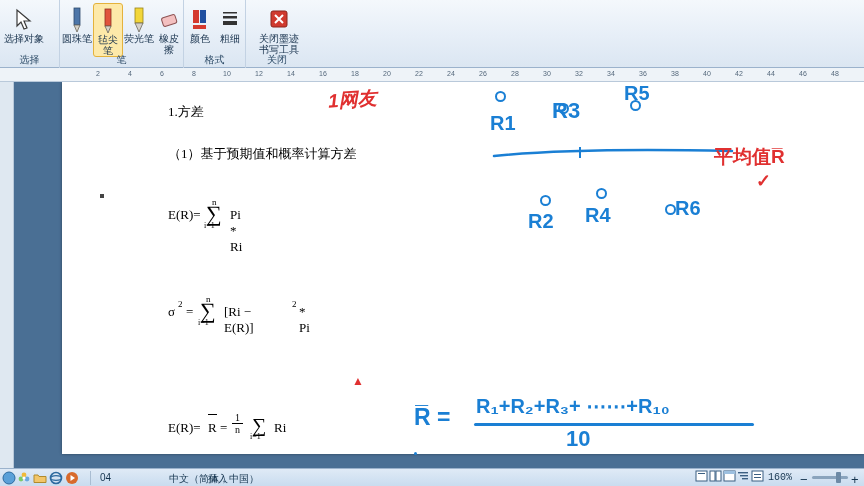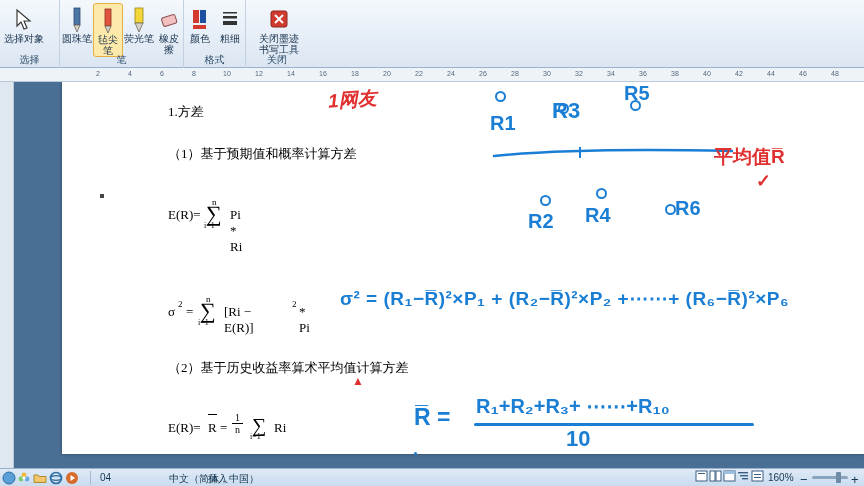--- a/index.html
+++ b/index.html
@@ -346,23 +346,20 @@
         <span style="position:absolute;left:10px;top:4px;font-size:9px;">2</span>
         <span style="position:absolute;left:18px;top:9px;">=</span>
         <span style="position:absolute;left:38px;top:-1px;font-size:9px;">n</span>
         <span style="position:absolute;left:32px;top:3px;font-size:22px;">∑</span>
         <span style="position:absolute;left:30px;top:23px;font-size:8px;">i=1</span>
         <span style="position:absolute;left:56px;top:9px;">[Ri − E(R)]</span>
         <span style="position:absolute;left:124px;top:4px;font-size:9px;">2</span>
         <span style="position:absolute;left:131px;top:9px;">* Pi</span>
       </div>
 
-      <div class="txt" style="left:106px; top:277px; font-size:13px;">
-        <span>（2）基于</span><span class="uline">历史收益率算术平均值</span><span>计算方差</span>
-      </div>
 
       <div style="position:absolute;left:106px;top:330px;font-family:'Liberation Serif',serif;font-size:13px;">
         <span style="position:absolute;left:0;top:8px;">E(R)=</span>
         <span style="position:absolute;left:40px;top:8px;">R</span>
         <span style="position:absolute;left:40px;top:2px;width:9px;height:1px;background:#000;"></span>
         <span style="position:absolute;left:52px;top:8px;">=</span>
         <span style="position:absolute;left:67px;top:0px;font-size:10px;">1</span>
         <span style="position:absolute;left:64px;top:11px;width:11px;height:1px;background:#000;"></span>
         <span style="position:absolute;left:67px;top:12px;font-size:10px;">n</span>
         <span style="position:absolute;left:84px;top:2px;font-size:20px;">∑</span>
@@ -393,23 +390,20 @@
       <div style="position:absolute;left:603px;top:122px;width:7px;height:7px;border:2px solid #1a7fd4;border-radius:50%;"></div>
 
       <svg style="position:absolute;left:430px;top:62px;" width="280" height="20">
         <path d="M2 12 C 60 6, 150 5, 240 7" stroke="#1a7fd4" stroke-width="2.5" fill="none" stroke-linecap="round"></path>
         <path d="M88 3 L88 14" stroke="#1a7fd4" stroke-width="2" fill="none"></path>
       </svg>
 
       <div class="ink-red" style="left:652px; top:62px; font-size:19px;">平均值R̅</div>
       <div class="ink-red" style="left:694px; top:88px; font-size:18px;">✓</div>
 
-      <div class="ink" style="left:278px; top:205px; font-size:19px; letter-spacing:.5px;">
-        <span>σ² = (R₁−R̅)²×P₁ + (R₂−R̅)²×P₂ +⋯⋯+ (R₆−R̅)²×P₆</span>
-      </div>
 
       <div class="ink-red" style="left:290px; top:292px; font-size:12px;">▲</div>
 
       <div class="ink" style="left:352px; top:322px; font-size:23px;">
         <span>R̅ =</span>
       </div>
       <div class="ink" style="left:414px; top:312px; font-size:20px;">R₁+R₂+R₃+ ⋯⋯+R₁₀</div>
       <div style="position:absolute;left:412px;top:341px;width:280px;height:3px;background:#1a7fd4;border-radius:2px;"></div>
       <div class="ink" style="left:504px; top:344px; font-size:22px;">10</div>
 
@@ -486,19 +480,19 @@
       </svg>
   </span>
   <span class="sbicon" style="left:750px;">
     <svg width="13" height="12" viewBox="0 0 13 12">
         <rect x="1" y="1" width="11" height="10" fill="#fff" stroke="#3b5f82"></rect>
         <rect x="3" y="4" width="7" height="1" fill="#3b5f82"></rect>
         <rect x="3" y="7" width="7" height="1" fill="#3b5f82"></rect>
       </svg>
   </span>
 
-  <span class="sb" style="left:768px;">160%</span>
+  <span class="sb" style="left:768px;font-family:Liberation Mono, monospace;">160%</span>
 
   <span class="sb" style="left:800px; font-size:13px;">−</span>
   <div id="zoomslider" style="left:812px; width:36px;"></div>
   <div id="zoomknob" style="left:836px;"></div>
   <span class="sb" style="left:851px; font-size:13px;">+</span>
 </div>
 
 </body></html>

